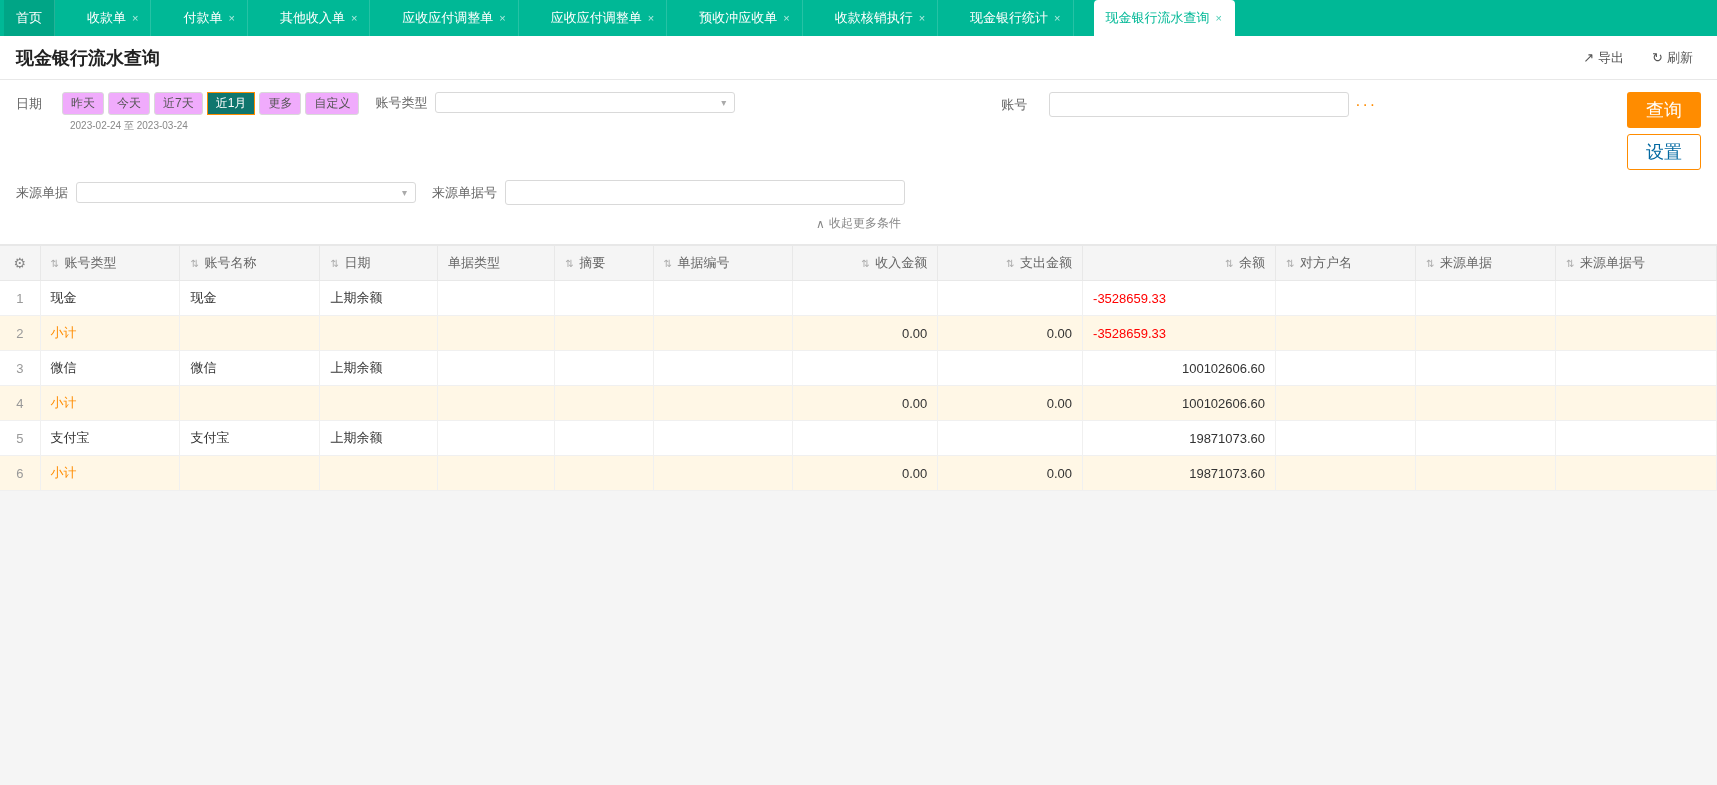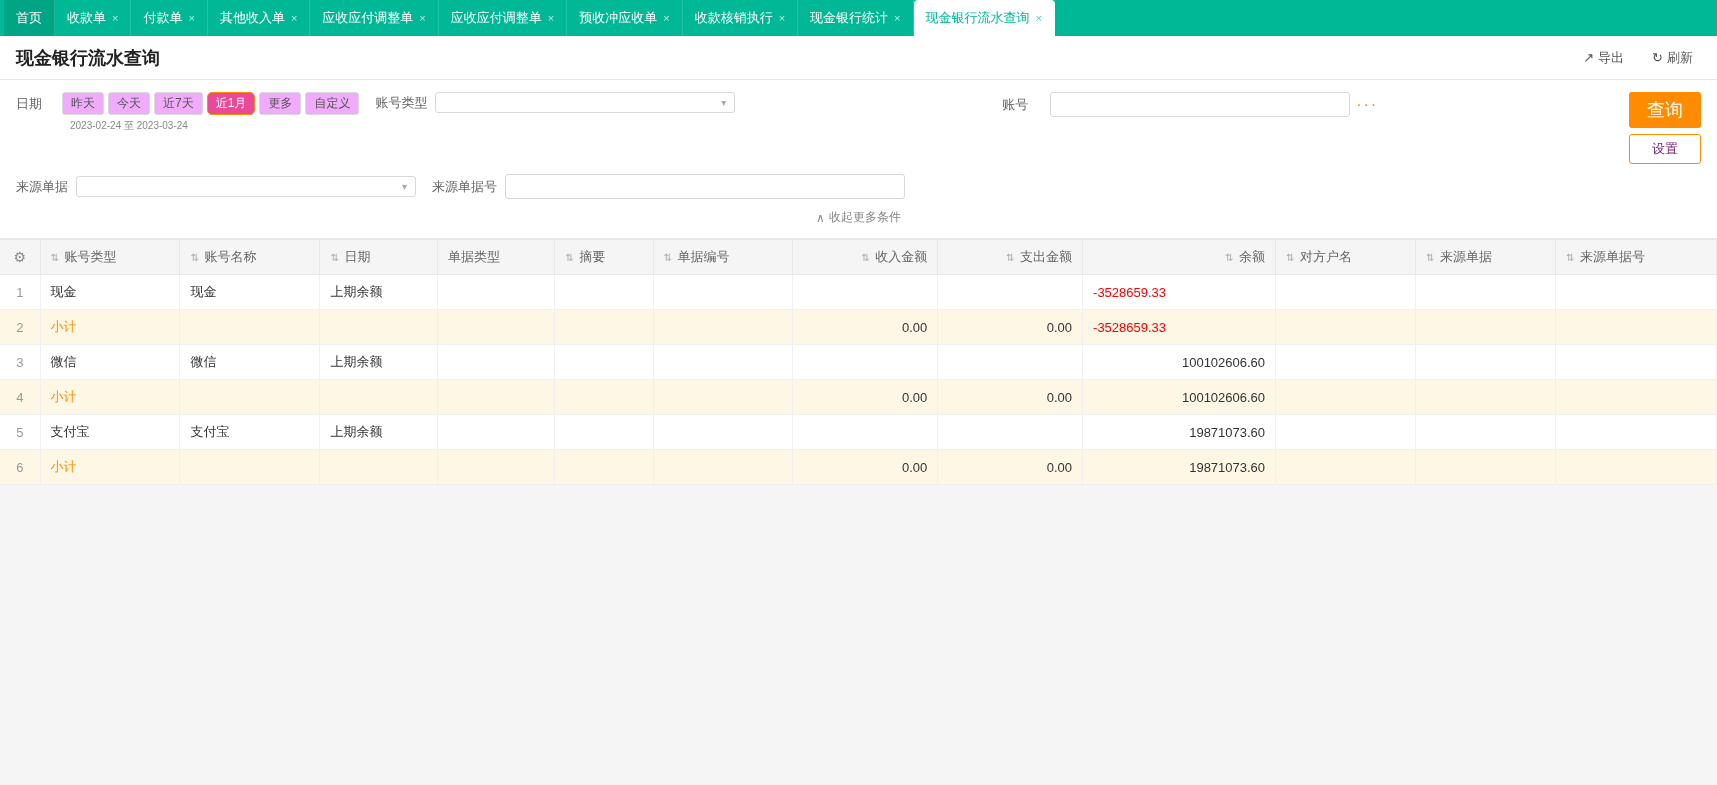--- a/index.html
+++ b/index.html
@@ -6,20 +6,21 @@
     body { font-family: 'Microsoft YaHei', Arial, sans-serif; font-size: 13px; background: #f5f5f5; color: #333; }
 
     
     .top-nav {
       display: flex;
       align-items: center;
       background: #00b896;
       height: 36px;
       padding: 14px 4px;
       overflow: hidden;
+      gap: 20px;
     }
     .nav-item {
       display: flex;
       align-items: center;
       height: 36px;
       padding: 0 12px;
       color: #fff;
       font-size: 13px;
       cursor: pointer;
       white-space: nowrap;
@@ -90,24 +91,24 @@
     .date-btn {
       padding: 2px 8px;
       border: 1px solid #d9d9d9;
       border-radius: 3px;
       background: #f0abfc;
       cursor: pointer;
       font-size: 12px;
       color: #555;
     }
     .date-btn.active {
-      background: #ec4899;
+      background: #0f766e;
       border-color: #ff8c00;
       color: #fff;
-      border-radius: 5px;
+      border-radius: 0;
     }
     .date-range {
       font-size: 10px;
       color: #888;
       margin-left: 20px;
     }
     .filter-select {
       display: flex;
       align-items: center;
       border: 1px solid #d9d9d9;
@@ -141,25 +142,25 @@
       background: #ff8c00;
       color: #fff;
       border: none;
       border-radius: 3px;
       padding: 6px 18px;
       font-size: 18px;
       cursor: pointer;
     }
     .settings-btn {
       background: #fff;
-      color: #701a75;
+      color: #0369a1;
       border: 1px solid #ff8c00;
       border-radius: 3px;
       padding: 5px 18px;
-      font-size: 13px;
+      font-size: 18px;
       cursor: pointer;
     }
 
     .collapse-bar {
       display: flex;
       justify-content: center;
       align-items: center;
       padding: 4px 0;
       cursor: pointer;
       color: #888;

